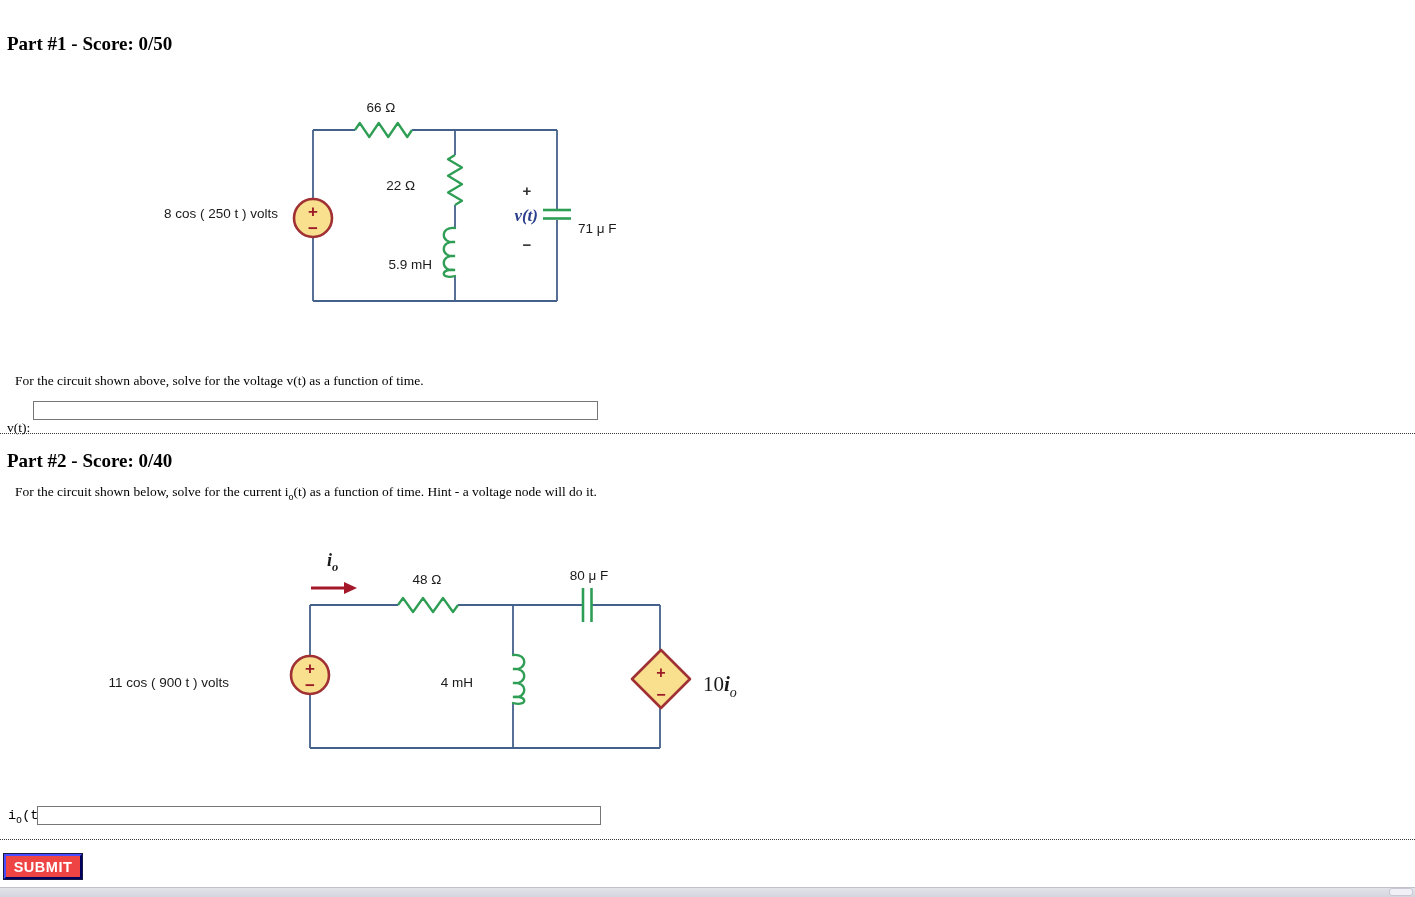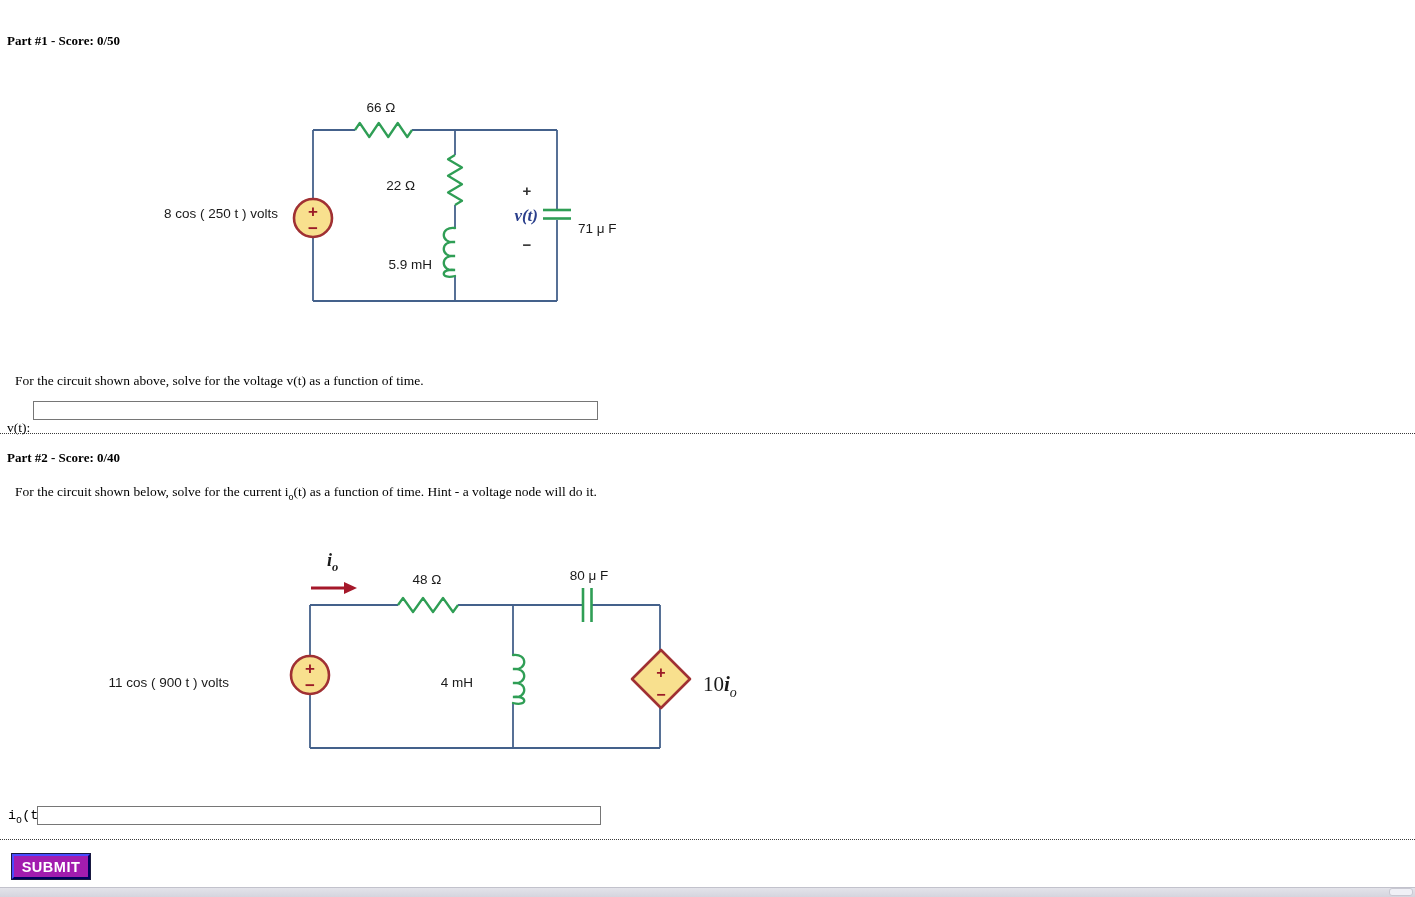--- a/index.html
+++ b/index.html
@@ -9,21 +9,21 @@
     width: 1415px;
     height: 897px;
     overflow: hidden;
     font-family: "Liberation Serif", serif;
     color: #000;
   }
   .abs { position: absolute; }
   .part-header {
     font-family: "Liberation Serif", serif;
     font-weight: bold;
-    font-size: 13px;
+    font-size: 19px;
     color: #000;
   }
   .question {
     font-family: "Liberation Serif", serif;
     font-size: 13.5px;
     color: #000;
     margin-left: 8px;
   }
   .answer-label {
     font-family: "Liberation Serif", serif;
@@ -42,25 +42,25 @@
   }
   .dotted-sep {
     position: absolute;
     left: 0;
     width: 1415px;
     height: 0;
     border-top: 1.5px dotted #3a3a3a;
   }
   .submit-btn {
     position: absolute;
-    left: 12px;
+    left: 4px;
     top: 854px;
     width: 78px;
     height: 25px;
-    background: #a21caf;
+    background: #ef4444;
     color: #ffffff;
     font-family: "Liberation Sans", sans-serif;
     font-weight: bold;
     font-size: 14.5px;
     border: 2px solid;
     border-color: #4a4aff #00005e #00005e #4a4aff;
     outline: 1px solid #1a1a40;
     cursor: pointer;
     letter-spacing: 0.5px;
   }

